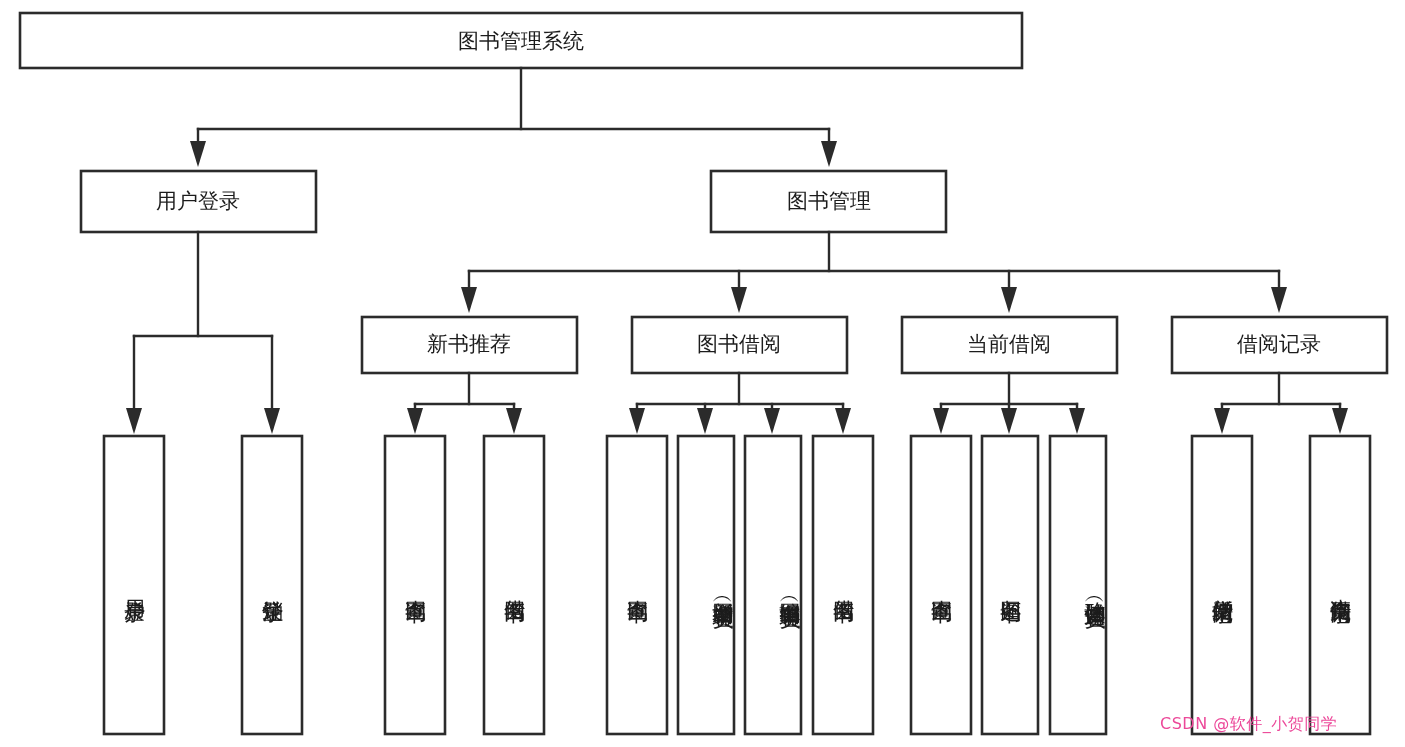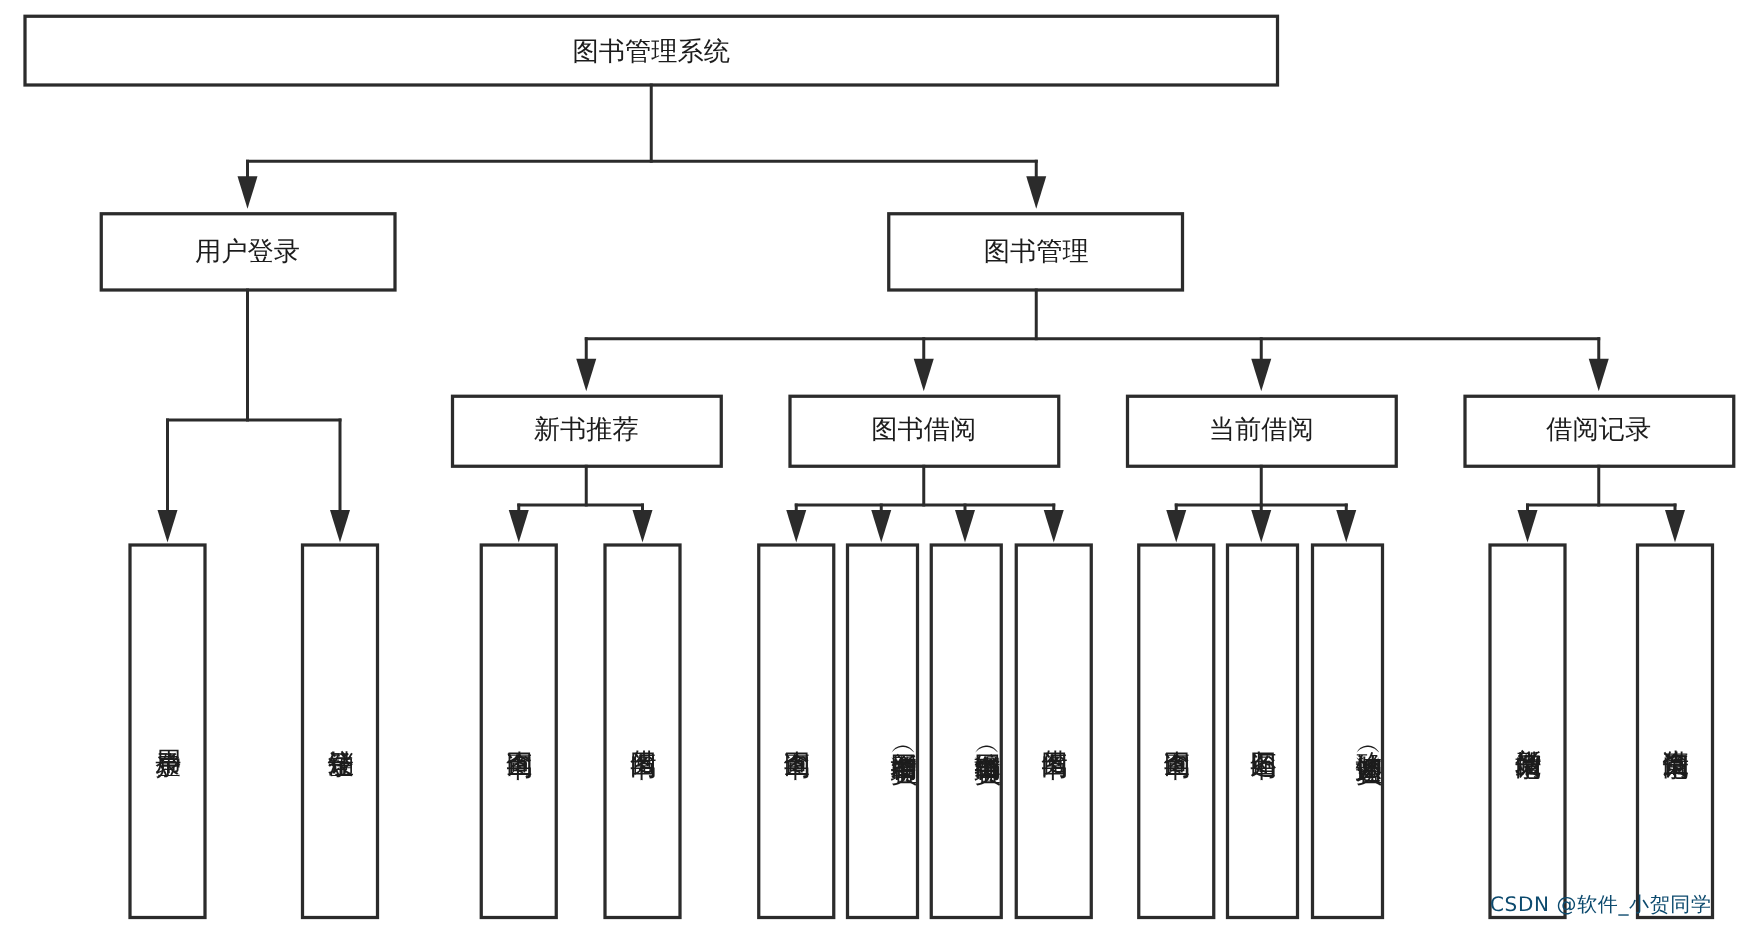--- a/index.html
+++ b/index.html
@@ -62,25 +62,25 @@
     align-items: flex-start;
     justify-content: center;
     white-space: nowrap;
     pointer-events: none;
   }
   .leaf-label.center-v {
     align-items: center;
   }
   .watermark {
     position: absolute;
-    left: 1192px;
+    left: 1160px;
     top: 714px;
     font-family: "DejaVu Sans", "Liberation Sans", sans-serif;
     font-size: 16px;
-    color: #0c4a6e;
+    color: #ec4899;
     white-space: nowrap;
     letter-spacing: 0.5px;
   }
 </style>
 </head>
 <body>
 
 <div id="diagram-root">
 
   <svg id="tree-svg" viewBox="0 0 1405 747">

